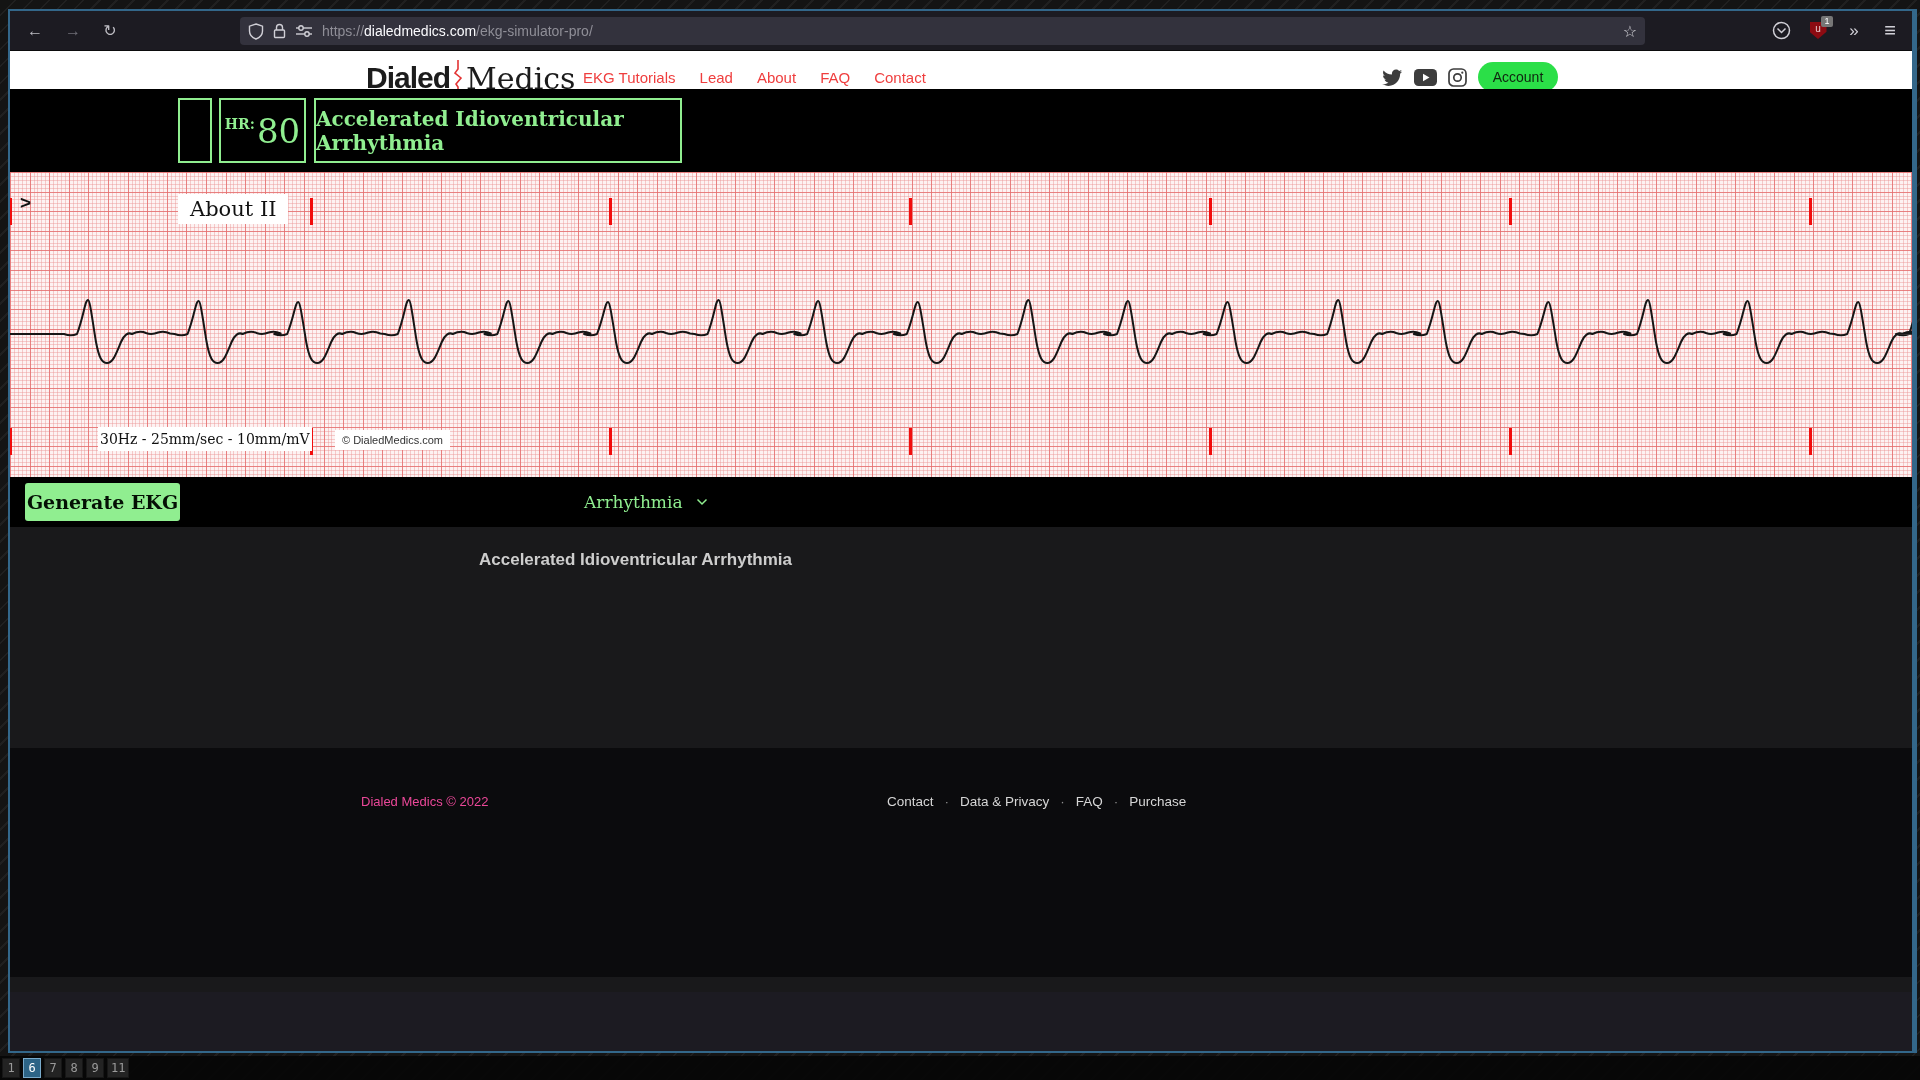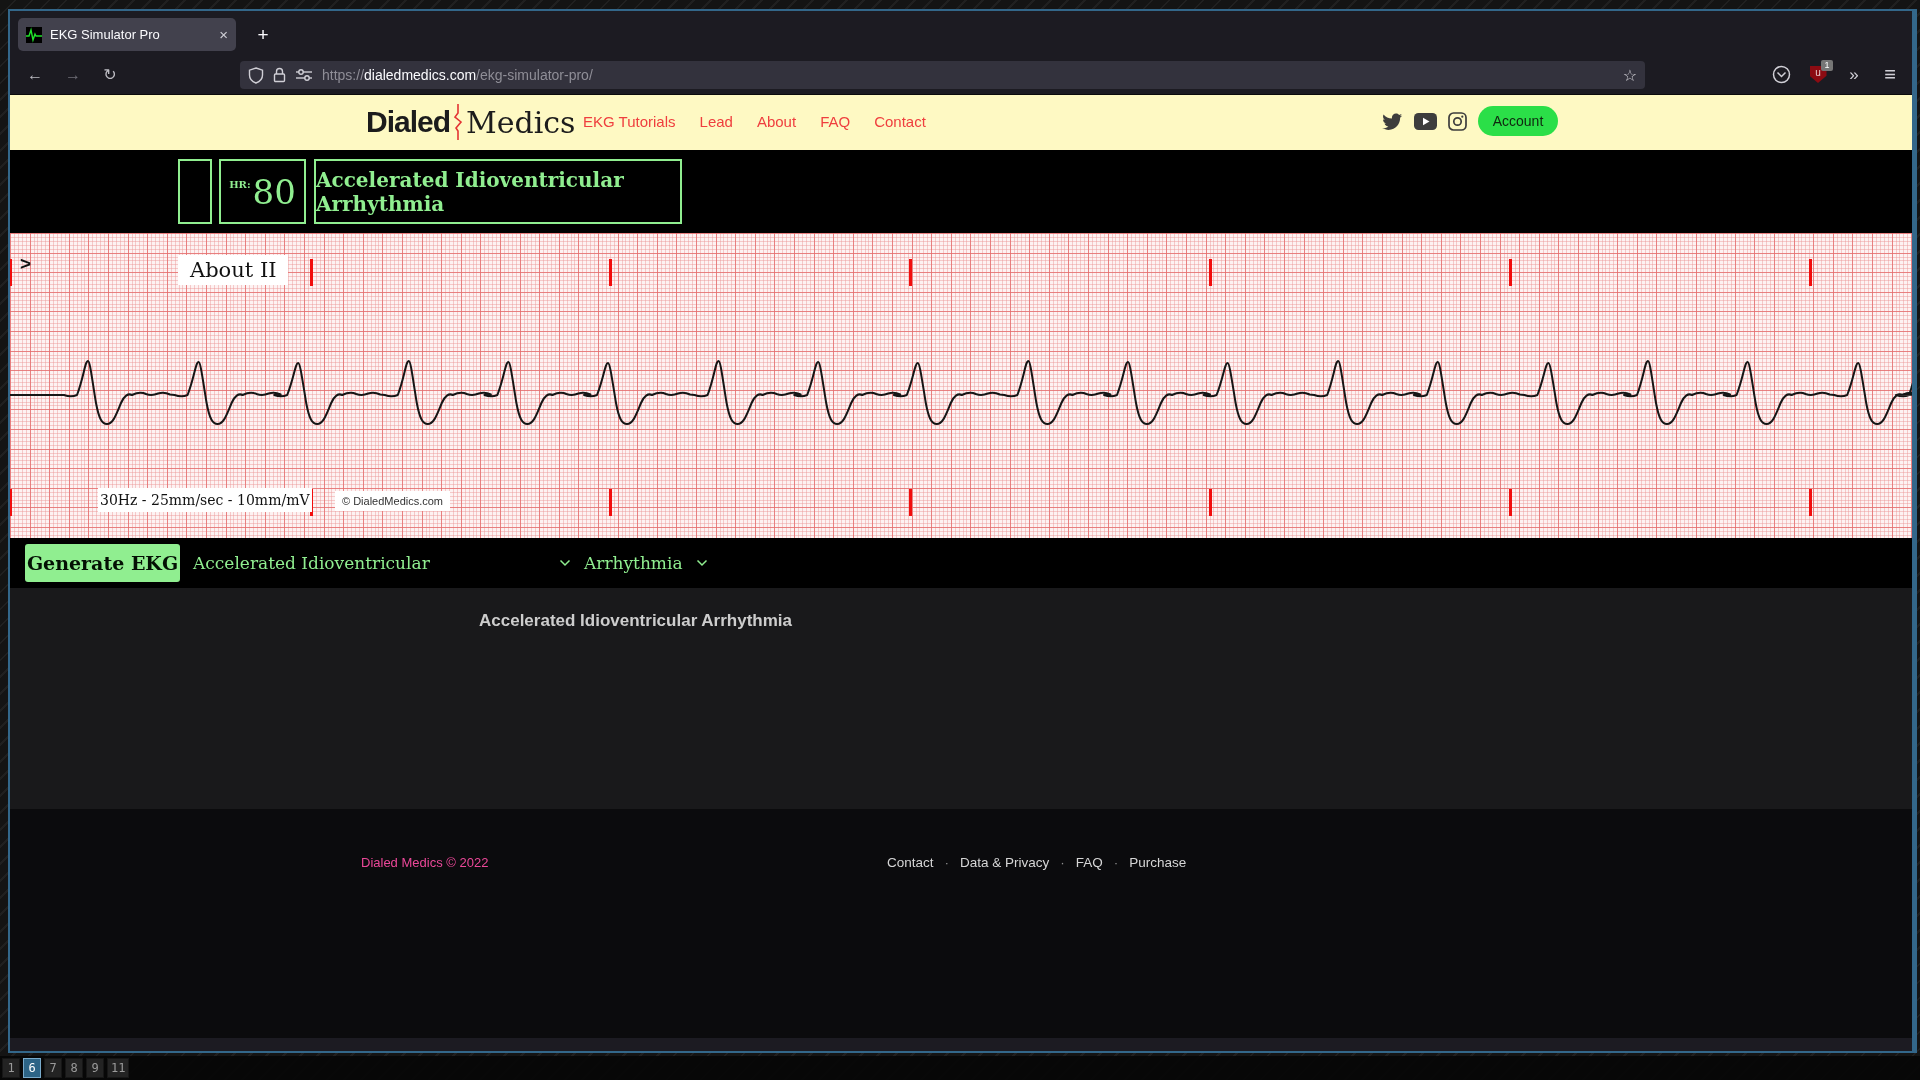--- a/index.html
+++ b/index.html
@@ -51,21 +51,21 @@
     position:absolute;left:230px;top:6px;width:1405px;height:28px;border-radius:4px;
     background:#33323d;display:flex;align-items:center;padding:0 8px;box-sizing:border-box;
   }
   .urlicon{margin-right:9px;display:flex;align-items:center;}
   .urltext{font-size:14px;color:#8f8e97;white-space:nowrap;}
   .urltext b{color:#fbfbfe;font-weight:normal;}
   .urlstar{margin-left:auto;color:#d5d4da;font-size:16px;}
   .chromebtn{position:absolute;top:7px;width:28px;height:26px;text-align:center;line-height:25px;color:#d0cfd6;}
   
   .viewport{position:relative;height:941px;background:#19191b;}
-  .sheader{position:relative;height:55px;background:#fef9c3;}
+  .sheader{position:relative;height:38px;background:#ffffff;}
   .logo{position:absolute;left:356px;top:9px;display:flex;align-items:center;}
   .logo .p1{font-size:30px;font-weight:bold;color:#1c1c1c;letter-spacing:-1px;font-family:"Liberation Sans",sans-serif;}
   .logo .p2{font-size:30px;color:#1c1c1c;font-family:"DejaVu Serif",serif;}
   .logo svg{margin:0 3px;}
   .snav{position:absolute;left:573px;top:0;height:53px;display:flex;align-items:center;gap:24px;}
   .snav a{color:var(--nav-red,#ef3e3e);font-size:15px;text-decoration:none;}
   .social{position:absolute;top:0;height:53px;display:flex;align-items:center;}
   .social.tw{left:1372px;} .social.yt{left:1404px;} .social.ig{left:1438px;}
   .account{
     position:absolute;left:1468px;top:11px;width:80px;height:30px;border-radius:15px;
@@ -76,21 +76,21 @@
   .controls{position:relative;height:83px;background:#000;}
   .gbox{
     position:absolute;top:9px;height:65px;box-sizing:border-box;
     border:2px solid var(--accent-green,#90ee90);background:#000;
     color:var(--accent-green,#90ee90);font-family:"DejaVu Serif",serif;
     display:flex;align-items:center;
   }
   .gbox.study{left:10px;width:150px;font-weight:bold;font-size:17px;padding:0 12px;justify-content:space-between;}
   .gbox.blank{left:168px;width:34px;}
   .gbox.hr{left:209px;width:87px;justify-content:center;}
-  .gbox.hr .hrlab{font-size:10px;font-weight:bold;align-self:center;margin-top:-14px;}
+  .gbox.hr .hrlab{font-size:14px;font-weight:bold;align-self:center;margin-top:-14px;}
   .gbox.hr .hrval{font-size:34px;margin-left:2px;}
   .gbox.title{left:304px;width:368px;justify-content:center;font-weight:bold;font-size:20px;}
   
   .strip{
     position:relative;height:305px;overflow:hidden;
     background-color:#fdf2f2;
     background-image:
       repeating-linear-gradient(to right, rgba(229,110,110,.80) 0 1px, transparent 1px 19.6px),
       repeating-linear-gradient(to bottom, rgba(229,110,110,.80) 0 1px, transparent 1px 19.6px),
       repeating-linear-gradient(to right, rgba(235,150,150,.45) 0 1px, transparent 1px 3.92px),
@@ -144,33 +144,20 @@
   }
 </style>
 </head>
 <body>
 
 <div class="desktop">
 
   <div class="window">
 
 
-    <div class="tabbar">
-      <div class="tab">
-        <span class="favicon">
-          <svg width="16" height="16" viewBox="0 0 16 16">
-              <rect width="16" height="16" fill="#000"></rect>
-              <polyline points="0,9 3,9 5,3 7,13 9,7 10,9 16,9" fill="none" stroke="#21e32b" stroke-width="1.4"></polyline>
-            </svg>
-        </span>
-        <span class="tab-title">EKG Simulator Pro</span>
-        <span class="tab-close">×</span>
-      </div>
-      <div class="newtab">+</div>
-    </div>
 
     <div class="navbar">
       <div class="navbtn back">←</div>
       <div class="navbtn fwd">→</div>
       <div class="navbtn reload">↻</div>
       <div class="urlbar">
         <span class="urlicon">
           <svg width="16" height="17" viewBox="0 0 16 17">
               <path d="M8,1 L14.5,3.2 V8 C14.5,12 12,14.6 8,16 C4,14.6 1.5,12 1.5,8 V3.2 Z" fill="none" stroke="#d0cfd6" stroke-width="1.4"></path>
             </svg>
@@ -276,26 +263,20 @@
             <div class="tick" style="left: 1799px; top: 256px;"></div>
           </div>
         <div class="marker">&gt;</div>
         <div class="wlabel lead">About II</div>
         <div class="wlabel calib">30Hz - 25mm/sec - 10mm/mV</div>
         <div class="wlabel copyr">© DialedMedics.com</div>
       </div>
 
       <div class="genbar">
         <div class="genbtn">Generate EKG</div>
-        <div class="gsel" style="left:183px;width:390px;">
-          <span>Accelerated Idioventricular</span>
-          <svg class="chev" style="left:366px;" width="12" height="8" viewBox="0 0 12 8">
-              <polyline points="1.5,1.5 6,6 10.5,1.5" fill="none" stroke="#90ee90" stroke-width="1.5"></polyline>
-            </svg>
-        </div>
         <div class="gsel" style="left:574px;width:125px;">
           <span>Arrhythmia</span>
           <svg class="chev" style="left:112px;" width="12" height="8" viewBox="0 0 12 8">
               <polyline points="1.5,1.5 6,6 10.5,1.5" fill="none" stroke="#90ee90" stroke-width="1.5"></polyline>
             </svg>
         </div>
       </div>
 
       <div class="main">
         <div class="cheading">Accelerated Idioventricular Arrhythmia</div>

